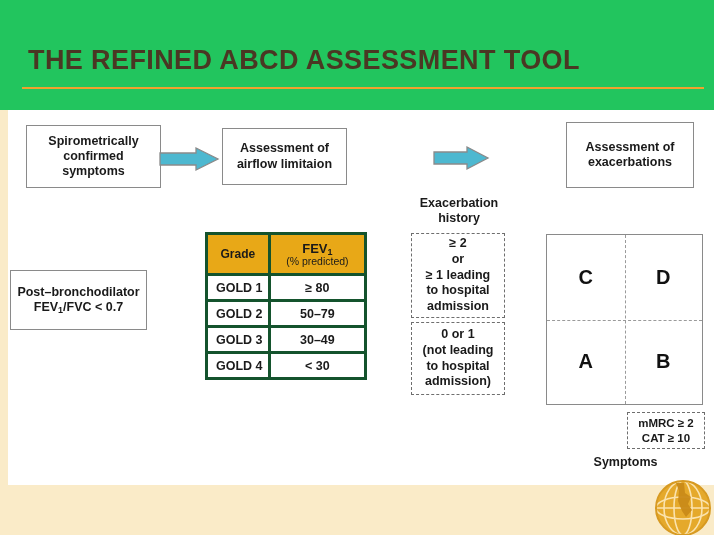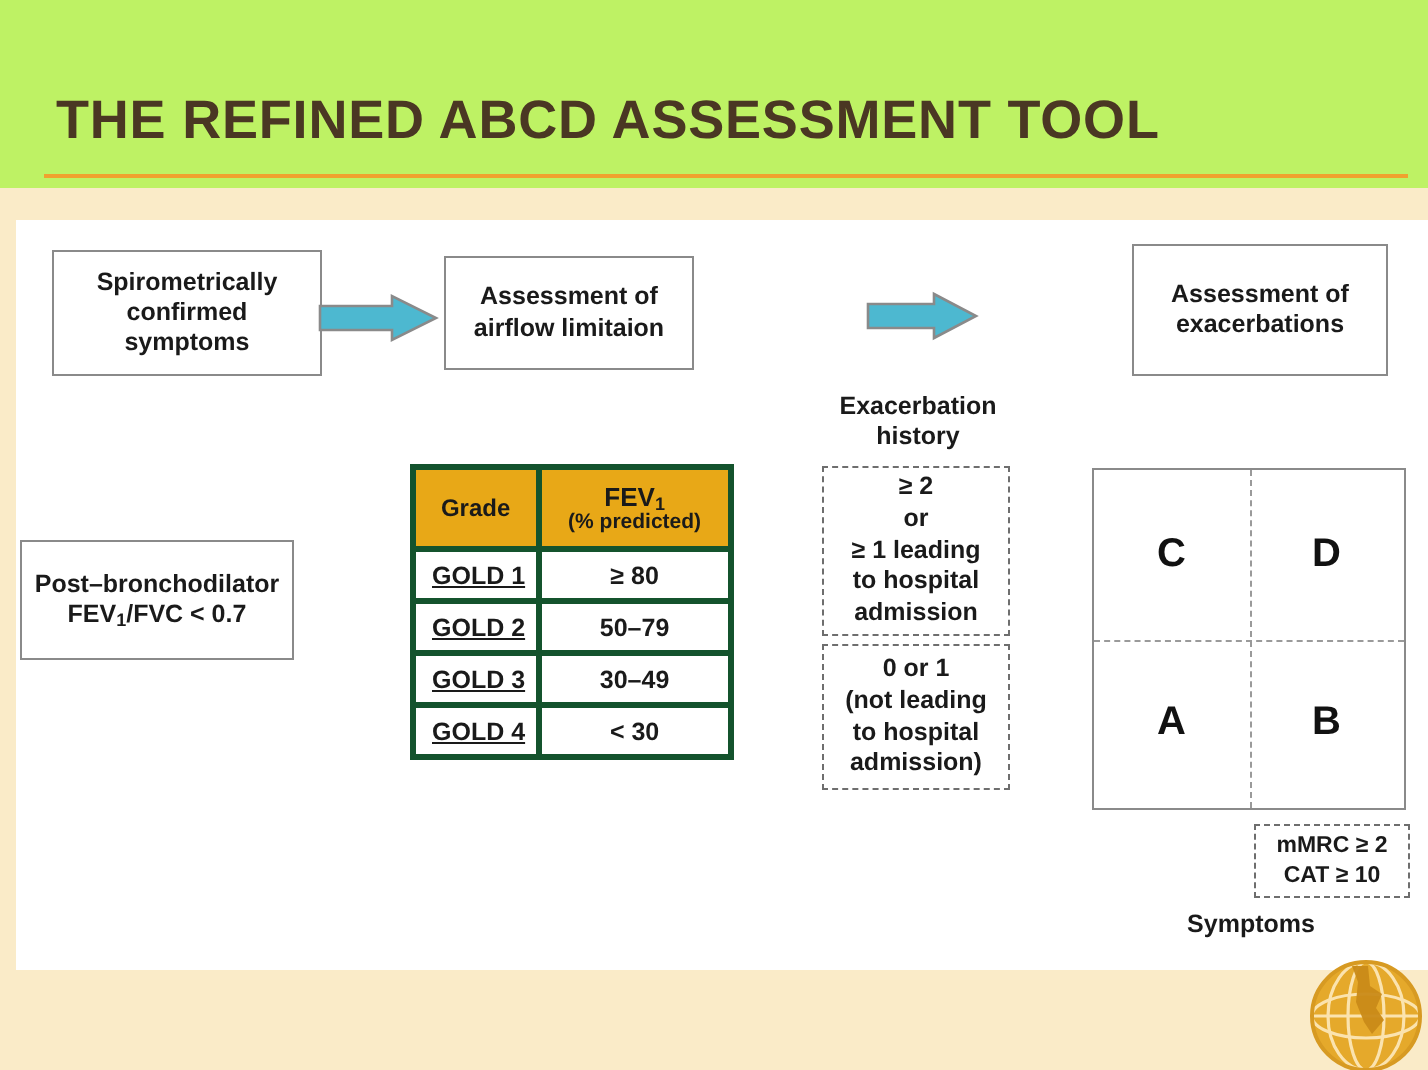--- a/index.html
+++ b/index.html
@@ -5,21 +5,21 @@
   html,body{margin:0;padding:0;}
   body{
     width:714px;height:535px;overflow:hidden;
     background:#FAEBC8;
     font-family:"Liberation Sans", sans-serif;
     position:relative;
   }
   #slide{position:absolute;inset:0;}
 
   
-  .header{position:absolute;left:0;top:0;width:714px;height:94px;background:#bef264;}
+  .header{position:absolute;left:0;top:0;width:714px;height:110px;background:#22c55e;}
   .title{
     position:absolute;left:28px;top:45px;width:660px;
     font-size:27px;font-weight:bold;letter-spacing:.4px;
     color:#4A3723;white-space:nowrap;
   }
   .title-rule{position:absolute;left:22px;top:87px;width:682px;height:2px;background:#F0A22E;}
 
   
   .canvas{position:absolute;left:8px;top:110px;width:706px;height:375px;background:#FFFFFF;}
 
@@ -47,23 +47,23 @@
   .arrow{position:absolute;}
 
   
   .gtable{position:absolute;left:205px;top:232px;width:162px;border-collapse:collapse;}
   .gtable td,.gtable th{
     border:3px solid #14532d;text-align:center;color:#1A1A1A;
     font-weight:bold;padding:0;
   }
   .gtable th{background:#E8A817;height:38px;font-size:12px;}
   .gtable td{height:23px;font-size:12.5px;background:#fff;}
-  .gtable td.lbl{text-align:left;padding-left:8px;text-decoration:underline;}
+  .gtable td.lbl{text-align:left;padding-left:8px;}
   .fev-sub{font-size:9px;vertical-align:baseline;position:relative;top:2px;}
-  .pred{display:block;font-size:10.5px;font-weight:bold;margin-top:-1px;text-align:center;}
+  .pred{display:block;font-size:10.5px;font-weight:normal;margin-top:-1px;text-align:center;}
 
   
   .grid{position:absolute;left:546px;top:234px;width:157px;height:171px;
         box-sizing:border-box;border:1px solid #8A8A8A;background:#fff;}
   .grid .vline{position:absolute;left:50%;top:0;bottom:0;width:0;border-left:1px dashed #9A9A9A;}
   .grid .hline{position:absolute;top:50%;left:0;right:0;height:0;border-top:1px dashed #9A9A9A;}
   .quad{position:absolute;width:50%;height:50%;display:flex;align-items:center;
         justify-content:center;font-size:20px;font-weight:bold;color:#111;}
   .q-c{left:0;top:0;}.q-d{left:50%;top:0;}.q-a{left:0;top:50%;}.q-b{left:50%;top:50%;}
 

